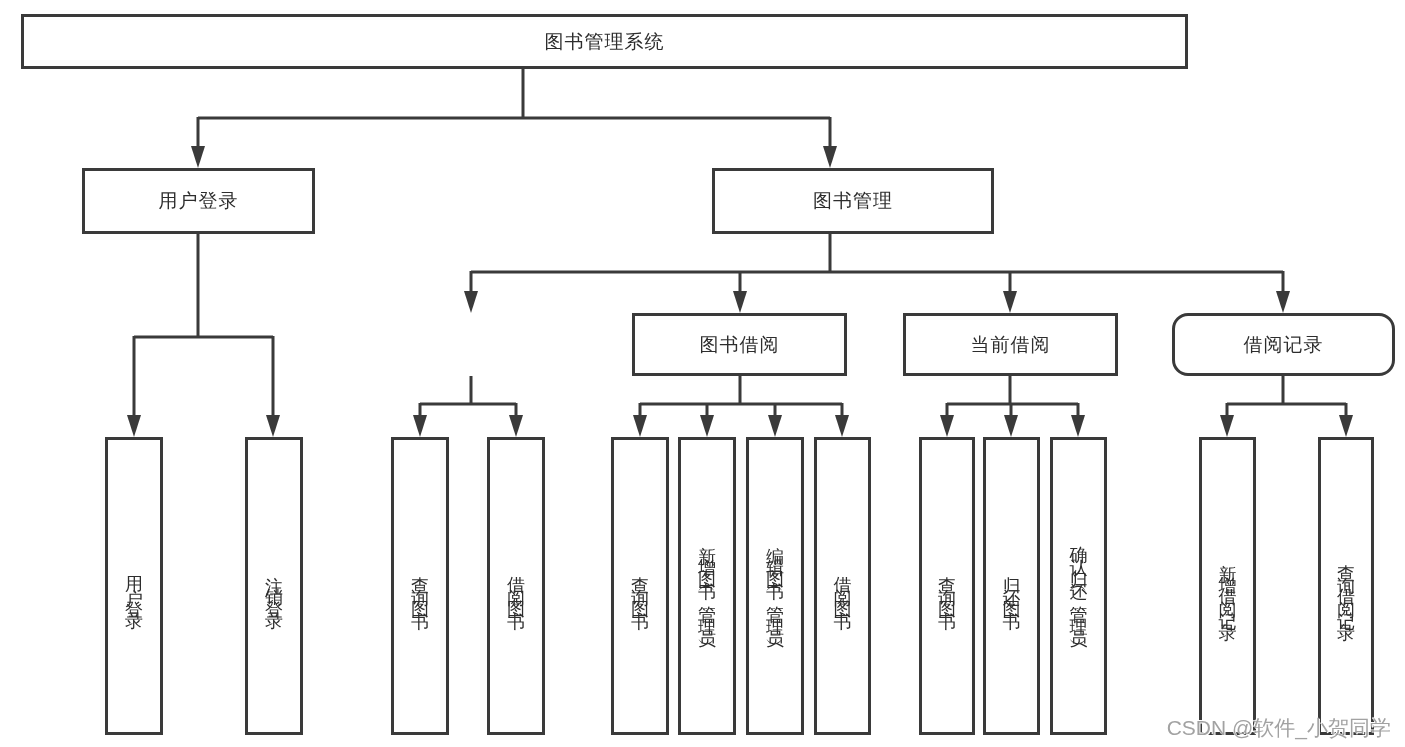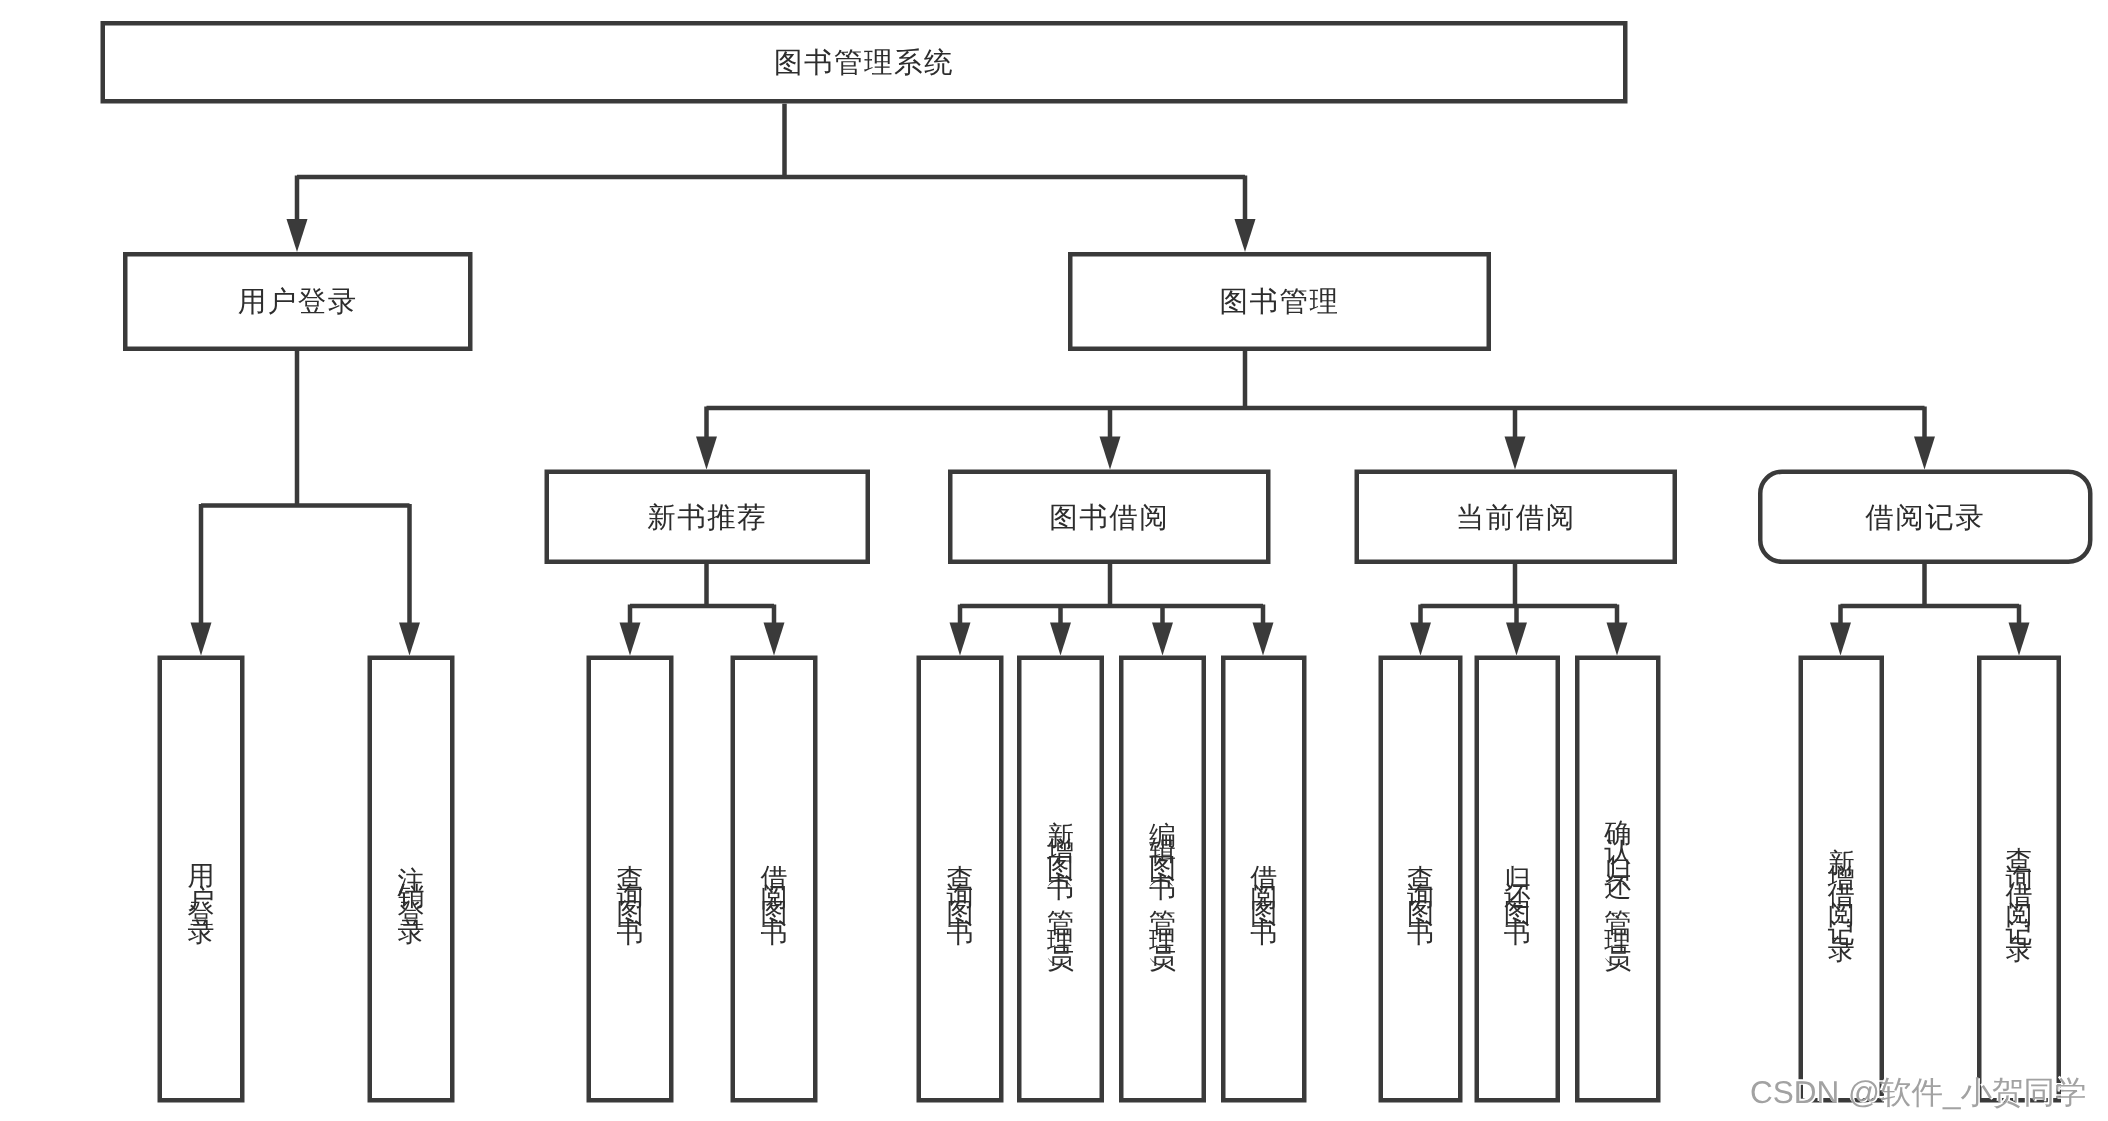--- a/index.html
+++ b/index.html
@@ -91,34 +91,31 @@
       <polygon points="768,415 782,415 775,437"></polygon>
       <polygon points="835,415 849,415 842,437"></polygon>
       <polygon points="940,415 954,415 947,437"></polygon>
       <polygon points="1004,415 1018,415 1011,437"></polygon>
       <polygon points="1071,415 1085,415 1078,437"></polygon>
       <polygon points="1220,415 1234,415 1227,437"></polygon>
       <polygon points="1339,415 1353,415 1346,437"></polygon>
     </g>
   </svg>
 
-  <div class="node h" style="left:21px; top:14px; width:1018px; height:55px;margin-left:46px;">
+  <div class="node h" style="left:21px; top:14px; width:1167px; height:55px;">
     <span>图书管理系统</span>
   </div>
 
   <div class="node h" style="left:82px; top:168px; width:233px; height:66px;">
     <span>用户登录</span>
   </div>
   <div class="node h" style="left:712px; top:168px; width:282px; height:66px;">
     <span>图书管理</span>
   </div>
 
-  <div class="node h" style="left:363px; top:313px; width:217px; height:63px;">
-    <span>新书推荐</span>
-  </div>
   <div class="node h" style="left:632px; top:313px; width:215px; height:63px;">
     <span>图书借阅</span>
   </div>
   <div class="node h" style="left:903px; top:313px; width:215px; height:63px;">
     <span>当前借阅</span>
   </div>
   <div class="node h" style="left:1172px; top:313px; width:223px; height:63px;border-radius:16px;">
     <span>借阅记录</span>
   </div>
 

